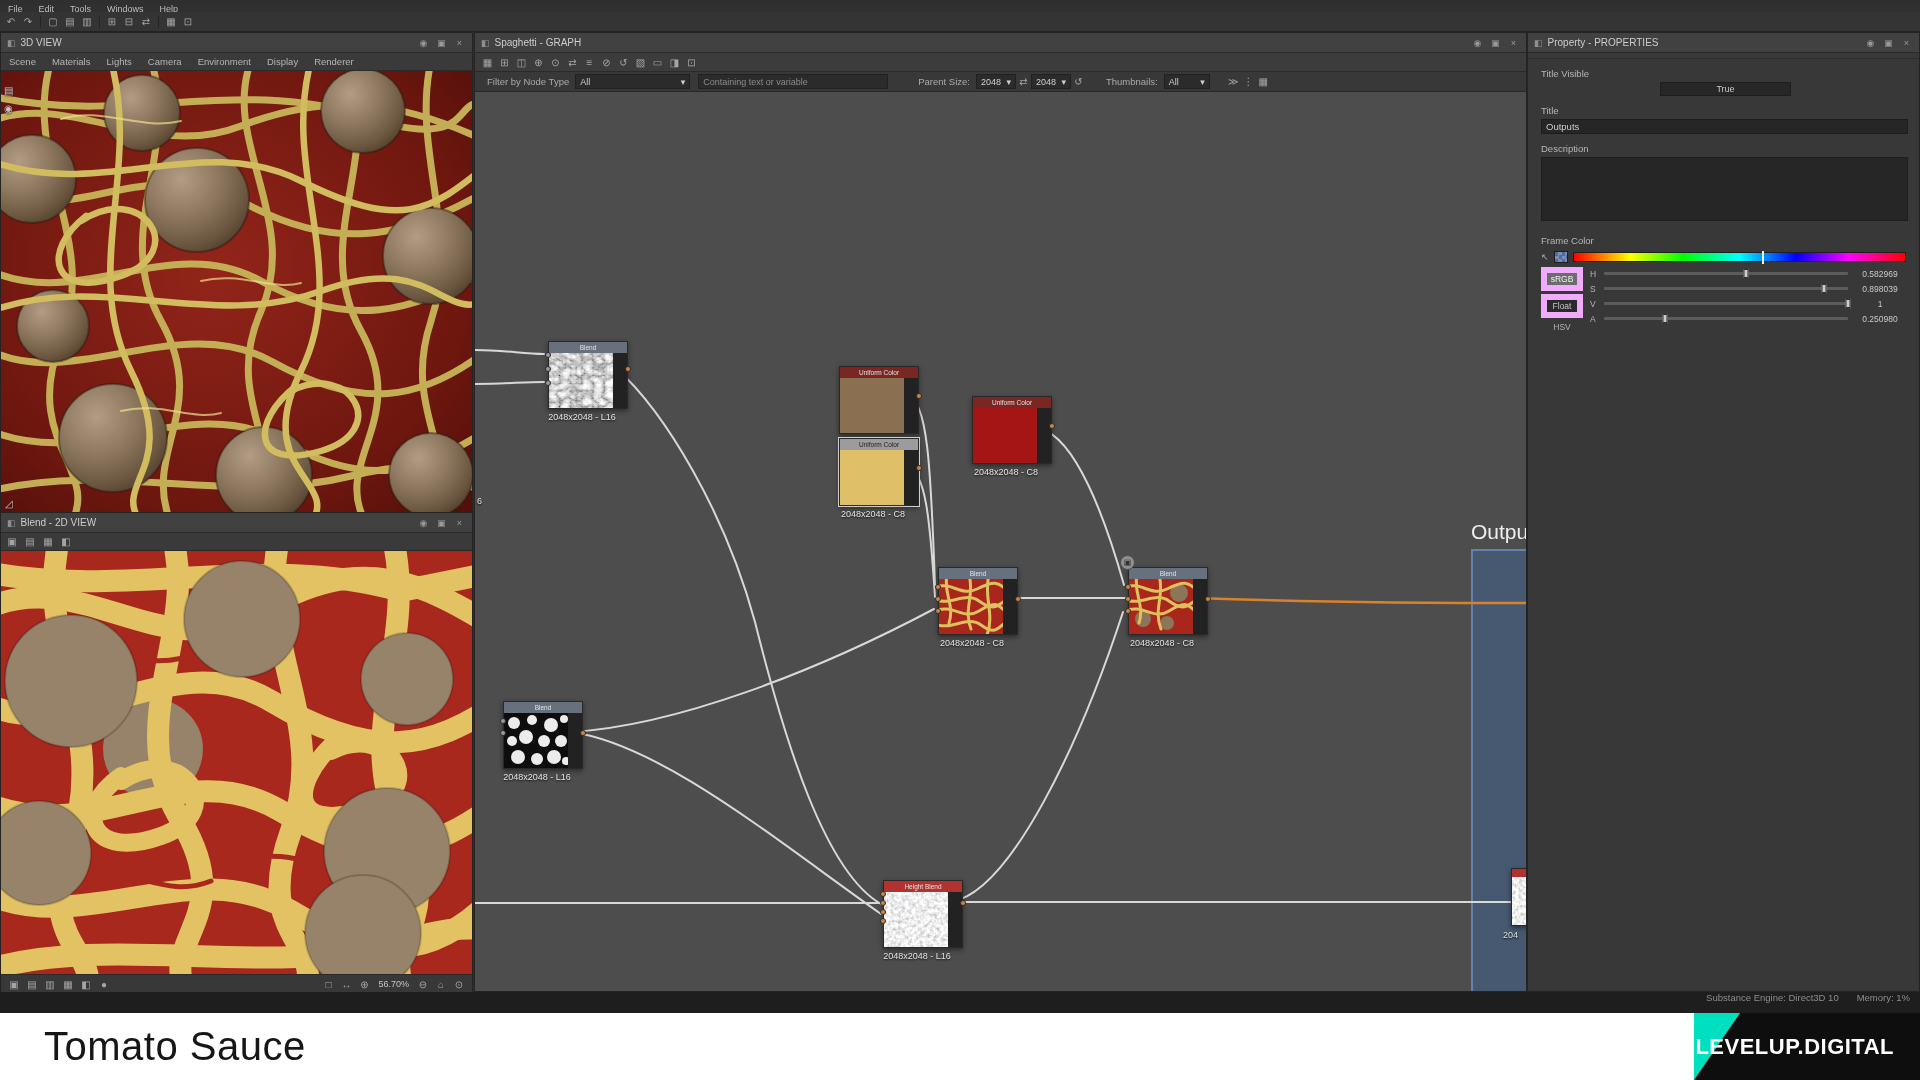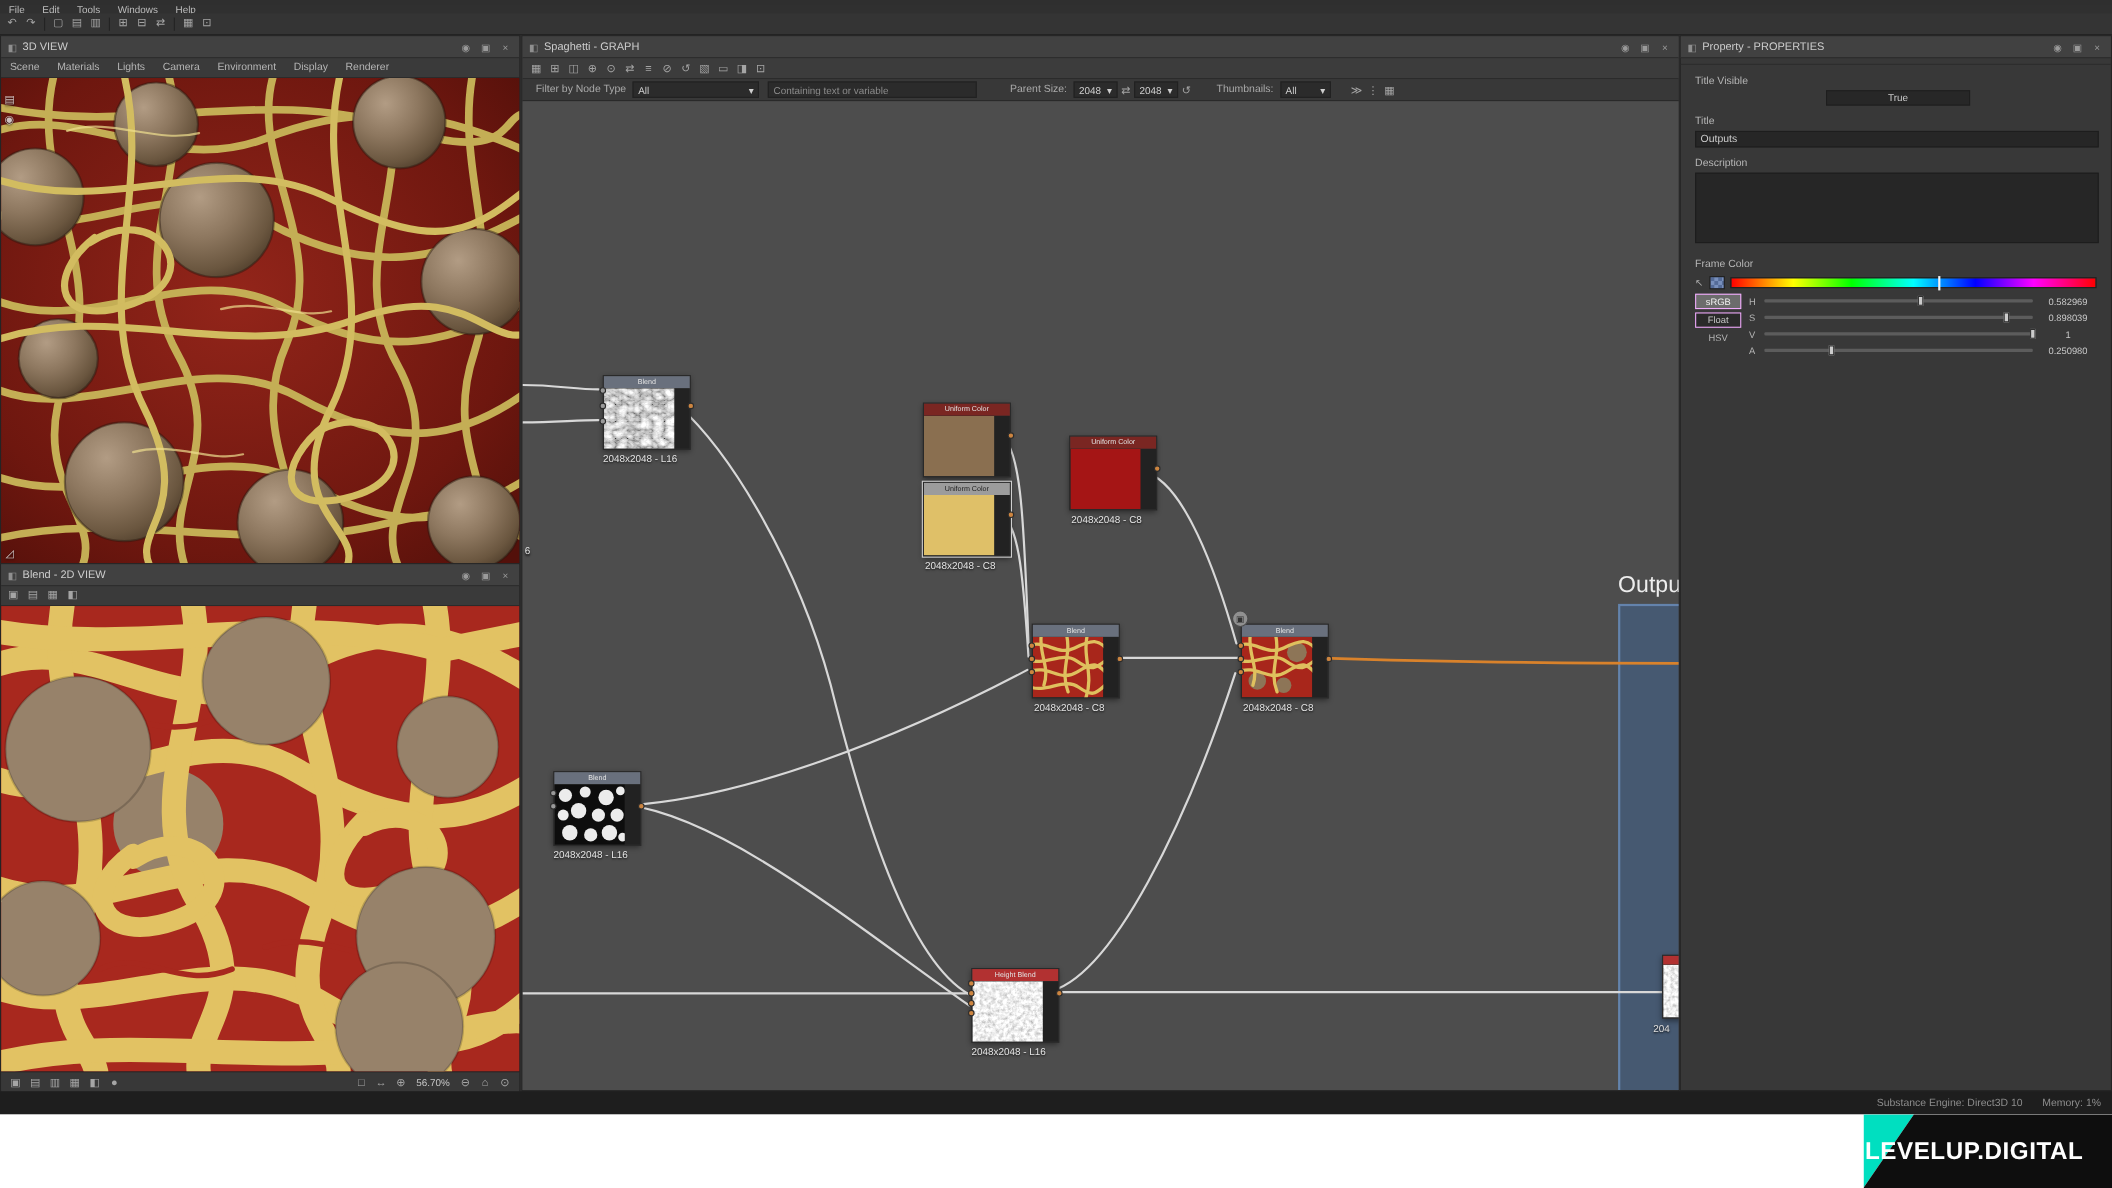--- a/index.html
+++ b/index.html
@@ -68,32 +68,32 @@
 .pinput{display:block;margin:0 13px;width:367px;height:15px;background:#262626;border:1px solid #1d1d1d;color:#ccc;font-size:9.5px;padding:0 4px;font-family:"Liberation Sans",sans-serif}
 .pdesc{display:block;margin:0 13px;width:367px;height:64px;background:#262626;border:1px solid #1d1d1d;resize:none}
 .fc-row1{display:flex;align-items:center;gap:5px;margin:5px 13px 4px}
 .fc-ico{font-size:9px;color:#b0b0b0}
 .swatch{width:14px;height:12px;border:1px solid #1f1f1f;background:conic-gradient(#9a9a9a 25%,#585858 0 50%,#9a9a9a 0 75%,#585858 0);background-size:7px 7px;position:relative}
 .swatch::after{content:"";position:absolute;inset:0;background:rgba(80,130,230,.45)}
 .hue-bar{flex:1;height:10px;position:relative;border:1px solid #1f1f1f;background:linear-gradient(90deg,#f00 0%,#ff0 17%,#0f0 33%,#0ff 50%,#00f 67%,#f0f 83%,#f00 100%)}
 .hue-mark{position:absolute;top:-2px;width:2px;height:13px;background:#f2f2f2}
 .fc-grid{display:flex;gap:7px;margin:2px 13px}
 .fc-left{width:42px;display:flex;flex-direction:column;gap:3px;font-size:8.5px}
-.mode-btn{background:#2a2a2a;border:1px solid #f0abfc;color:#c6c6c6;text-align:center;padding:1px 0;font-size:8.5px;font-family:"Liberation Sans",sans-serif;cursor:default}
+.mode-btn{background:#2a2a2a;border:6px solid #f0abfc;color:#c6c6c6;text-align:center;padding:1px 0;font-size:8.5px;font-family:"Liberation Sans",sans-serif;cursor:default}
 .mode-btn.sel{background:#6c6c6c;color:#f2f2f2}
 .hsv-label{color:#b4b4b4;text-align:center;padding:1px 0}
 .fc-sliders{flex:1;display:flex;flex-direction:column;gap:4px;padding-top:1px}
 .srow{display:flex;align-items:center;gap:6px;height:11px}
 .sl{width:8px;color:#b4b4b4;font-size:8.5px}
 .strack{flex:1;height:3px;background:#5c5c5c;border-radius:1px;position:relative}
 .shandle{position:absolute;top:-3px;width:5px;height:9px;background:#cccccc;border:1px solid #303030;transform:translateX(-50%)}
 .sv{width:52px;text-align:center;color:#c9c9c9;font-size:8.5px;white-space:nowrap;overflow:hidden}
 
 
-.statusbar{position:absolute;left:0;top:992px;width:1920px;height:21px;background:#1e1e1e;display:flex;align-items:center;justify-content:flex-end;gap:18px;padding-right:10px;font-size:9.5px;color:#8d8d8d}
+.statusbar{position:absolute;left:0;top:992px;width:1920px;height:21px;background:#1e1e1e;display:flex;justify-content:flex-end;gap:18px;padding-right:10px;font-size:9.5px;color:#8d8d8d}
 .banner{position:absolute;left:0;top:1013px;width:1920px;height:67px;background:#ffffff;overflow:hidden}
 .banner-title{position:absolute;left:44px;top:50%;transform:translateY(-52%);font-size:40px;color:#161616;letter-spacing:.5px}
 .logo-teal{position:absolute;left:1694px;top:0;width:46px;height:67px;background:#00dfc0;clip-path:polygon(0 0,100% 0,0 100%)}
 .logo-dark{position:absolute;right:0;top:0;width:226px;height:67px;background:#0e0e0e;clip-path:polygon(46px 0,100% 0,100% 100%,0 100%)}
 .logo-text{position:absolute;right:26px;top:50%;transform:translateY(-50%);font-size:22px;font-weight:bold;color:#fff;letter-spacing:.5px}
 </style>
 </head>
 <body>
 
 <svg width="0" height="0" style="position:absolute">
@@ -587,18 +587,19 @@
       </div>
     </div>
   </div>
 
   <div class="statusbar">
     <span>Substance Engine: Direct3D 10</span>
     <span>Memory: 1%</span>
   </div>
 
   <div class="banner">
+    <div class="banner-title">Tomato Sauce</div>
     <div class="logo-teal"></div>
     <div class="logo-dark"></div>
     <div class="logo-text">LEVELUP.DIGITAL</div>
   </div>
 
 </div>
 
 </body></html>

